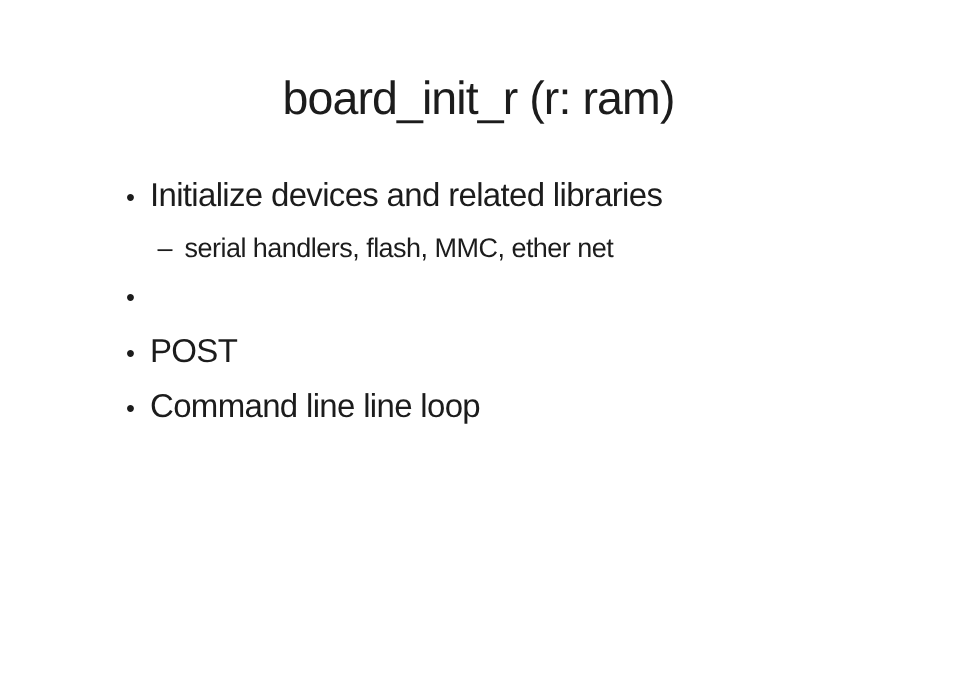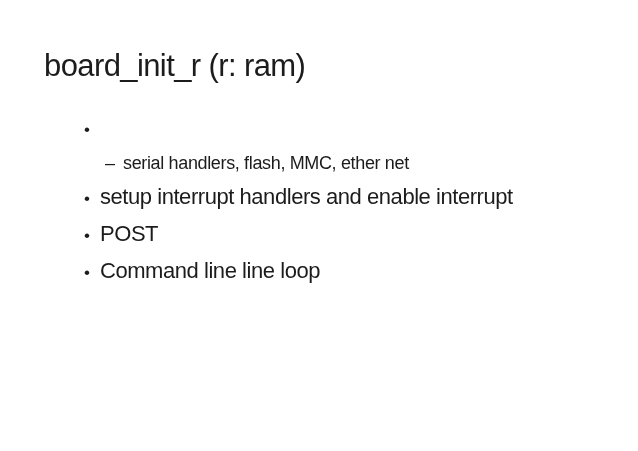--- a/index.html
+++ b/index.html
@@ -14,26 +14,25 @@
     background: #ffffff;
     overflow: hidden;
     font-family: "Liberation Sans", sans-serif;
     color: #1c1c1c;
   }
   .slide-title {
     position: absolute;
     top: 48px;
     left: 0;
     right: 0;
-    text-align: left;
+    text-align: center;
     font-size: 31px;
     line-height: 36px;
     letter-spacing: -0.6px;
     white-space: nowrap;
-    padding-left: 44px;
   }
   .content {
     position: absolute;
     top: 112px;
     left: 84px;
     right: 12px;
   }
   .row {
     display: flex;
     align-items: baseline;
@@ -65,30 +64,30 @@
 <body>
 
 <div class="slide">
 
   <div class="slide-title">board_init_r (r: ram)</div>
 
   <div class="content">
 
     <div class="row main">
       <span class="marker">•</span>
+      <span>Initialize devices and related libraries</span>
     </div>
 
     <div class="row sub">
       <span class="marker">–</span>
       <span>serial handlers, flash, MMC, ether net</span>
     </div>
 
     <div class="row main">
       <span class="marker">•</span>
-      <span>setup interrupt handlers and enable interrupt</span>
     </div>
 
     <div class="row main">
       <span class="marker">•</span>
       <span>POST</span>
     </div>
 
     <div class="row main">
       <span class="marker">•</span>
       <span>Command line line loop</span>

